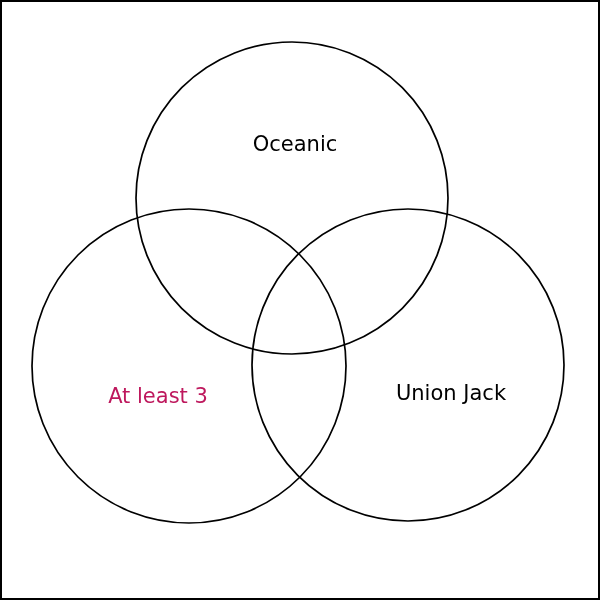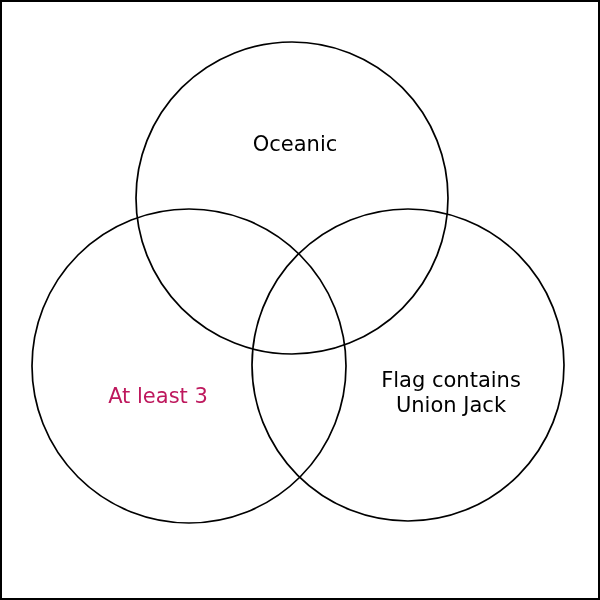--- a/index.html
+++ b/index.html
@@ -48,16 +48,15 @@
 
   <div class="vlabel" style="left: 293px; top: 142px; color: rgb(0, 0, 0);">
     <div>Oceanic</div>
   </div>
 
   <div class="vlabel" style="left: 156px; top: 394px; color: #be185d;">
     <div>At least 3</div>
   </div>
 
   <div class="vlabel" style="left: 449px; top: 391px; color: rgb(0, 0, 0);">
-    <div>Flag contains</div>
     <div>Union Jack</div>
   </div>
 </div>
 
 </body></html>

